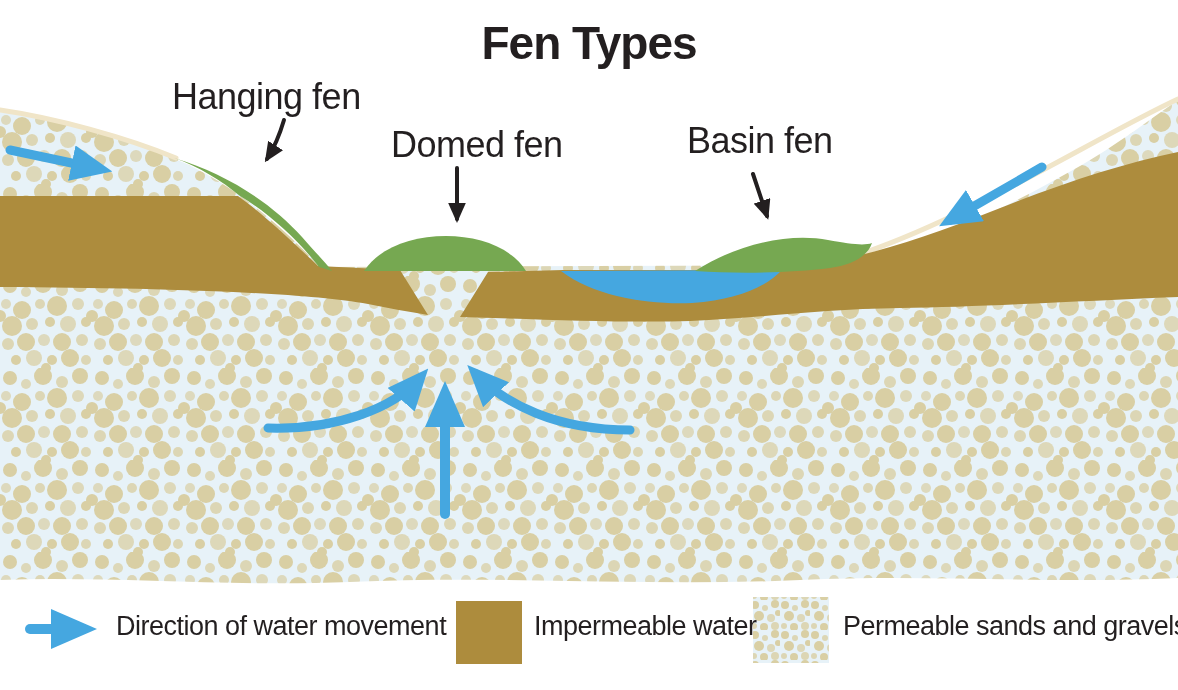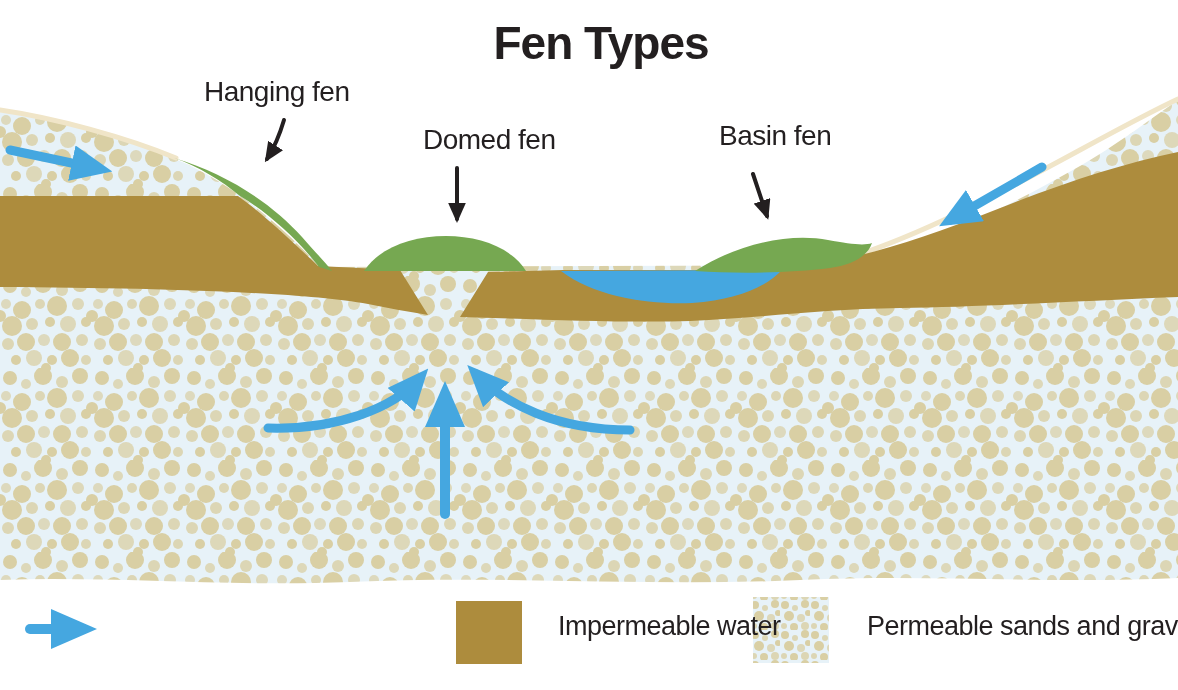--- a/index.html
+++ b/index.html
@@ -20,23 +20,23 @@
   }
   .stage svg.scene{position:absolute; left:0; top:0;}
   .peb-bg{fill:var(--color-pebble-bg);}
   .peb circle{fill:var(--color-pebble-fill);}
   .clay{fill:var(--color-clay);}
   .green{fill:var(--color-fen-green);}
   .water{fill:var(--color-water-blue);}
   .surface-line{stroke:var(--color-surface-cream); stroke-width:5; fill:none; stroke-linecap:round;}
   .water-arrow{stroke:var(--color-water-blue); fill:none; stroke-linecap:round;}
   .label-arrow{stroke:var(--color-text); stroke-width:4; fill:none; stroke-linecap:round;}
-  .txt{position:absolute; color:var(--color-text); white-space:nowrap; letter-spacing:-0.5px;padding-left:24px;}
+  .txt{position:absolute; color:var(--color-text); white-space:nowrap; letter-spacing:-0.5px;}
   .title{left:0; right:0; top:16px; text-align:center; font-size:46px; font-weight:700; letter-spacing:-1px;}
-  .fen-label{font-size:28px; font-weight:500;margin-left:8px;}
+  .fen-label{font-size:36px; font-weight:500;}
   .lbl-hanging{left:172px; top:76px;}
   .lbl-domed{left:391px; top:124px;}
   .lbl-basin{left:687px; top:120px;}
   .legend-label{font-size:27px; top:611px; font-weight:500;}
   .lgd-water{left:116px;}
   .lgd-clay{left:534px;}
   .lgd-sand{left:843px;}
 </style>
 </head>
 <body>
@@ -146,15 +146,16 @@
       <rect class="clay" x="456" y="601" width="66" height="63"></rect>
       <rect x="753" y="597" width="76" height="66" fill="url(#pebbles-sm)"></rect>
     </g>
   </svg>
 
   <div class="txt title">Fen Types</div>
   <div class="txt fen-label lbl-hanging">Hanging fen</div>
   <div class="txt fen-label lbl-domed">Domed fen</div>
   <div class="txt fen-label lbl-basin">Basin fen</div>
 
+  <div class="txt legend-label lgd-water">Direction of water movement</div>
   <div class="txt legend-label lgd-clay">Impermeable water</div>
   <div class="txt legend-label lgd-sand">Permeable sands and gravels</div>
 </div>
 
 </body></html>

